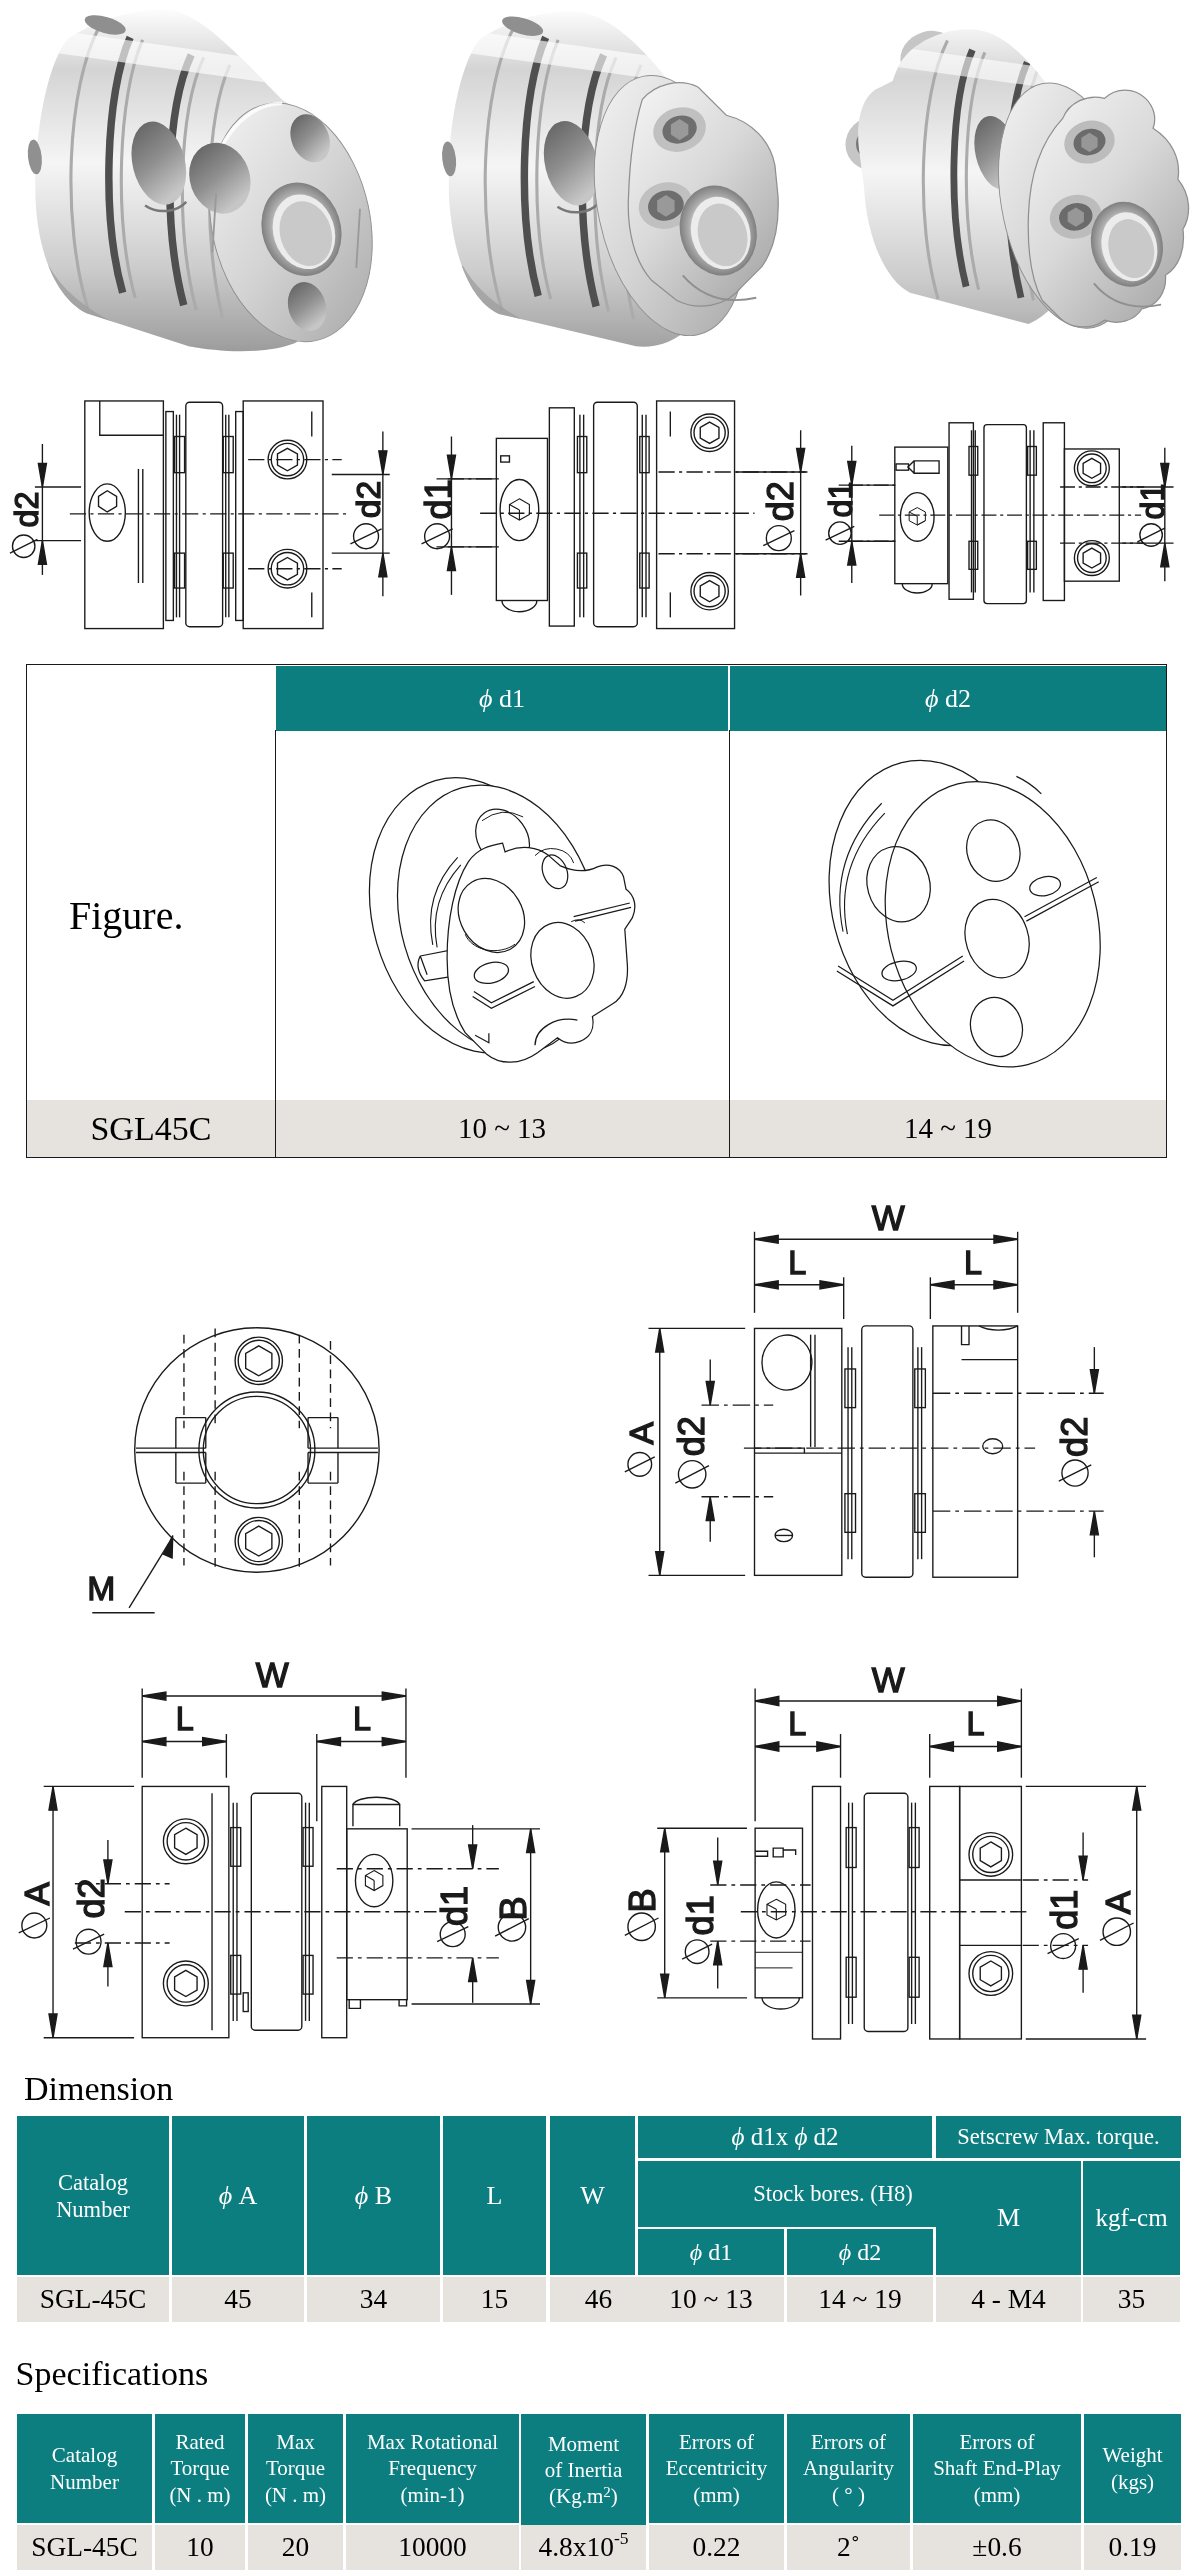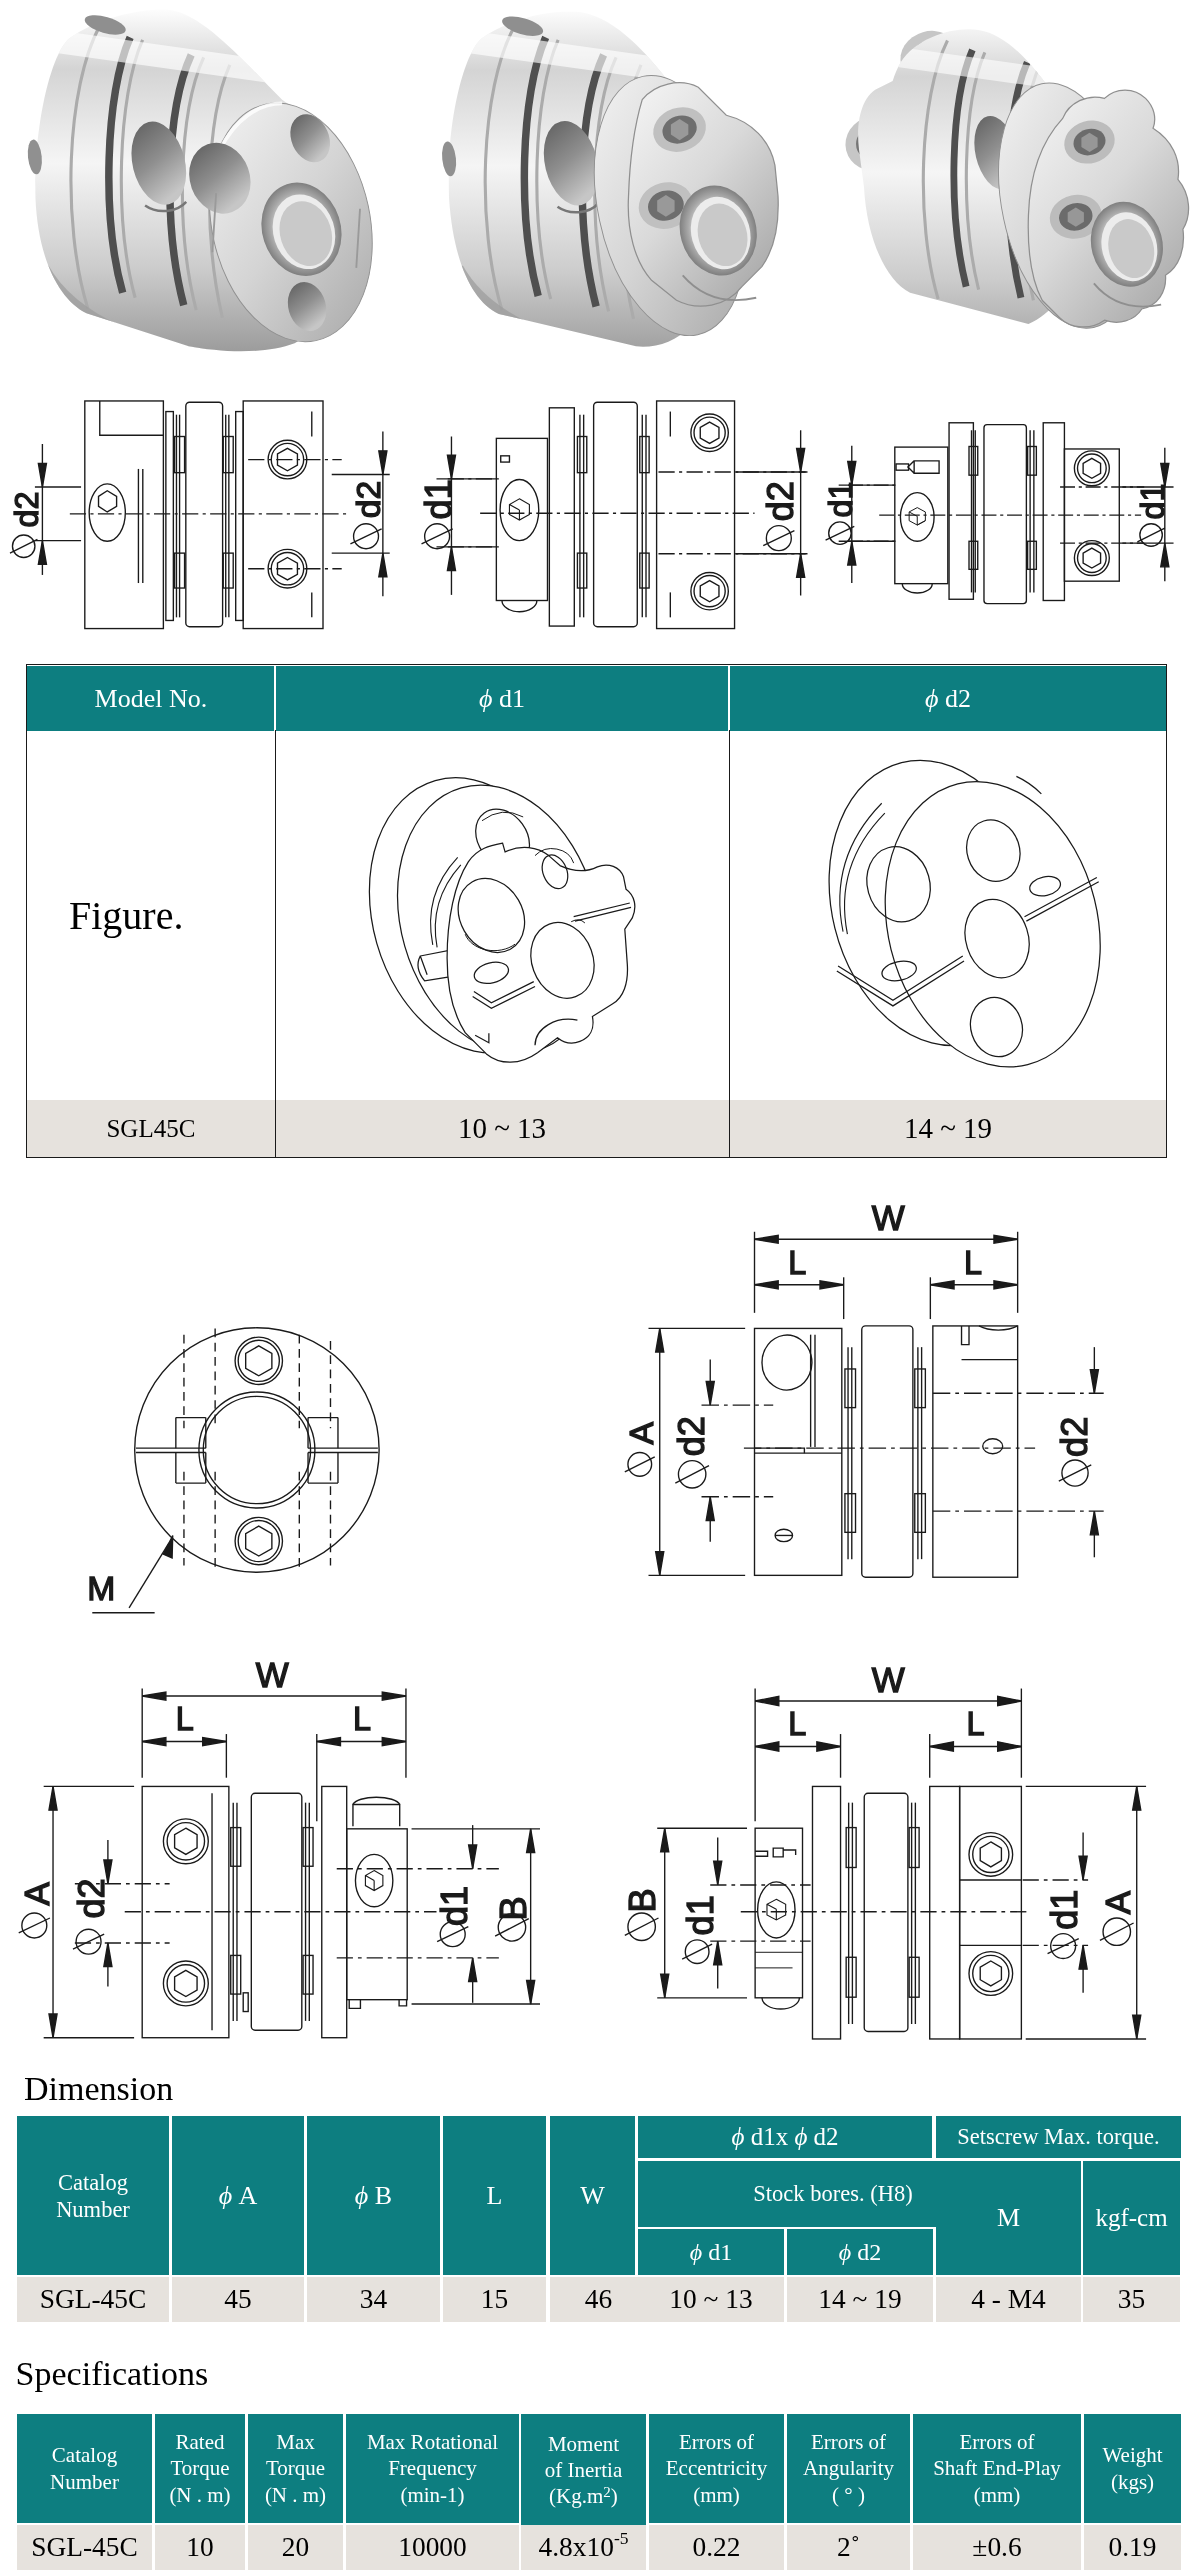--- a/index.html
+++ b/index.html
@@ -350,33 +350,32 @@
         <polygon points="1868,871 1861.5,909 1874.5,909" fill="#1a1a1a"></polygon>
         <circle cx="1846" cy="858" r="18"></circle>
         <line x1="1824" y1="869" x2="1868" y2="847"></line>
       </g>
       <text x="0" y="0" font-size="52" fill="#1a1a1a" transform="translate(1866,833) rotate(-90)">d1</text>
     </g>
   </svg>
 
   <div class="abs" style="left:26px;top:664px;width:1141px;height:494px;border:1.2px solid #1a1a1a;box-sizing:border-box;background:#ffffff;"></div>
 
-  <div class="abs teal cell" style="left:27.4px;top:666px;width:247px;height:65px;font-size:26px;">Model No.</div>
   <div class="abs teal cell" style="left:276px;top:666px;width:452px;height:65px;font-size:26px;"><span style="font-style:italic;font-family:'Liberation Serif',serif;">ϕ</span>&nbsp;d1</div>
   <div class="abs teal cell" style="left:730px;top:666px;width:436px;height:65px;font-size:26px;"><span style="font-style:italic;font-family:'Liberation Serif',serif;">ϕ</span>&nbsp;d2</div>
 
   <div class="abs" style="left:275px;top:730px;width:1.2px;height:370px;background:#1a1a1a;"></div>
   <div class="abs" style="left:729px;top:730px;width:1.2px;height:370px;background:#1a1a1a;"></div>
 
   <div class="abs serif" style="left:69px;top:892px;font-size:40px;color:#000;">Figure.</div>
 
   <div class="abs" style="left:27.4px;top:1100px;width:1139px;height:57px;background:#e6e2dd;"></div>
   <div class="abs" style="left:275px;top:1100px;width:1.2px;height:57px;background:#1a1a1a;"></div>
   <div class="abs" style="left:729px;top:1100px;width:1.2px;height:57px;background:#1a1a1a;"></div>
-  <div class="abs cell serif" style="left:27.4px;top:1100px;width:247px;height:57px;font-size:25px;">SGL45C</div>
+  <div class="abs cell serif" style="left:27.4px;top:1100px;width:247px;height:57px;font-size:34px;">SGL45C</div>
   <div class="abs cell serif" style="left:276px;top:1100px;width:452px;height:57px;font-size:29px;">10 ~ 13</div>
   <div class="abs cell serif" style="left:730px;top:1100px;width:436px;height:57px;font-size:29px;">14 ~ 19</div>
 
   <svg class="abs" style="left:0;top:0;" width="1191" height="1160" viewBox="0 0 1910 1860">
     <g stroke="#1a1a1a" stroke-width="2" fill="none">
 
       <g>
 
         <ellipse cx="760" cy="1468" rx="162" ry="225" transform="rotate(-16 760 1468)"></ellipse>
         <ellipse cx="800" cy="1474" rx="157" ry="219" transform="rotate(-16 800 1474)" fill="#ffffff"></ellipse>

